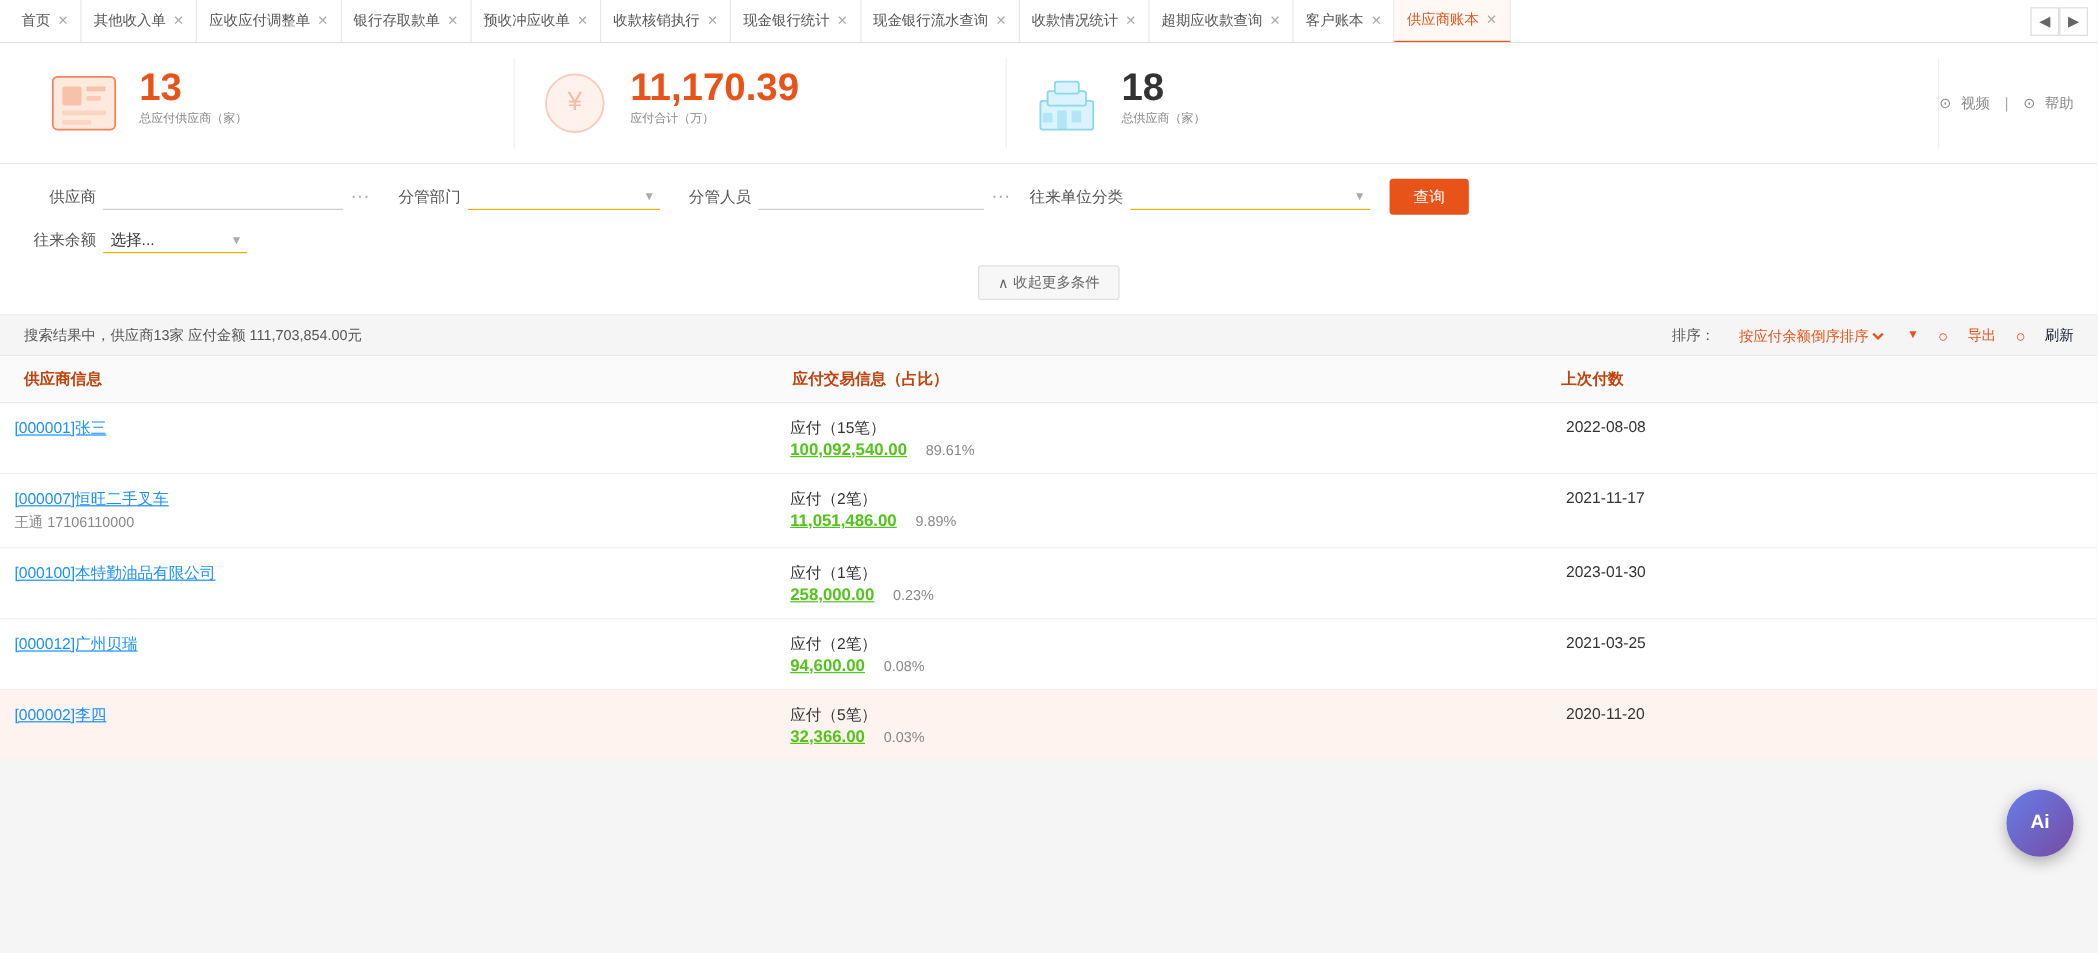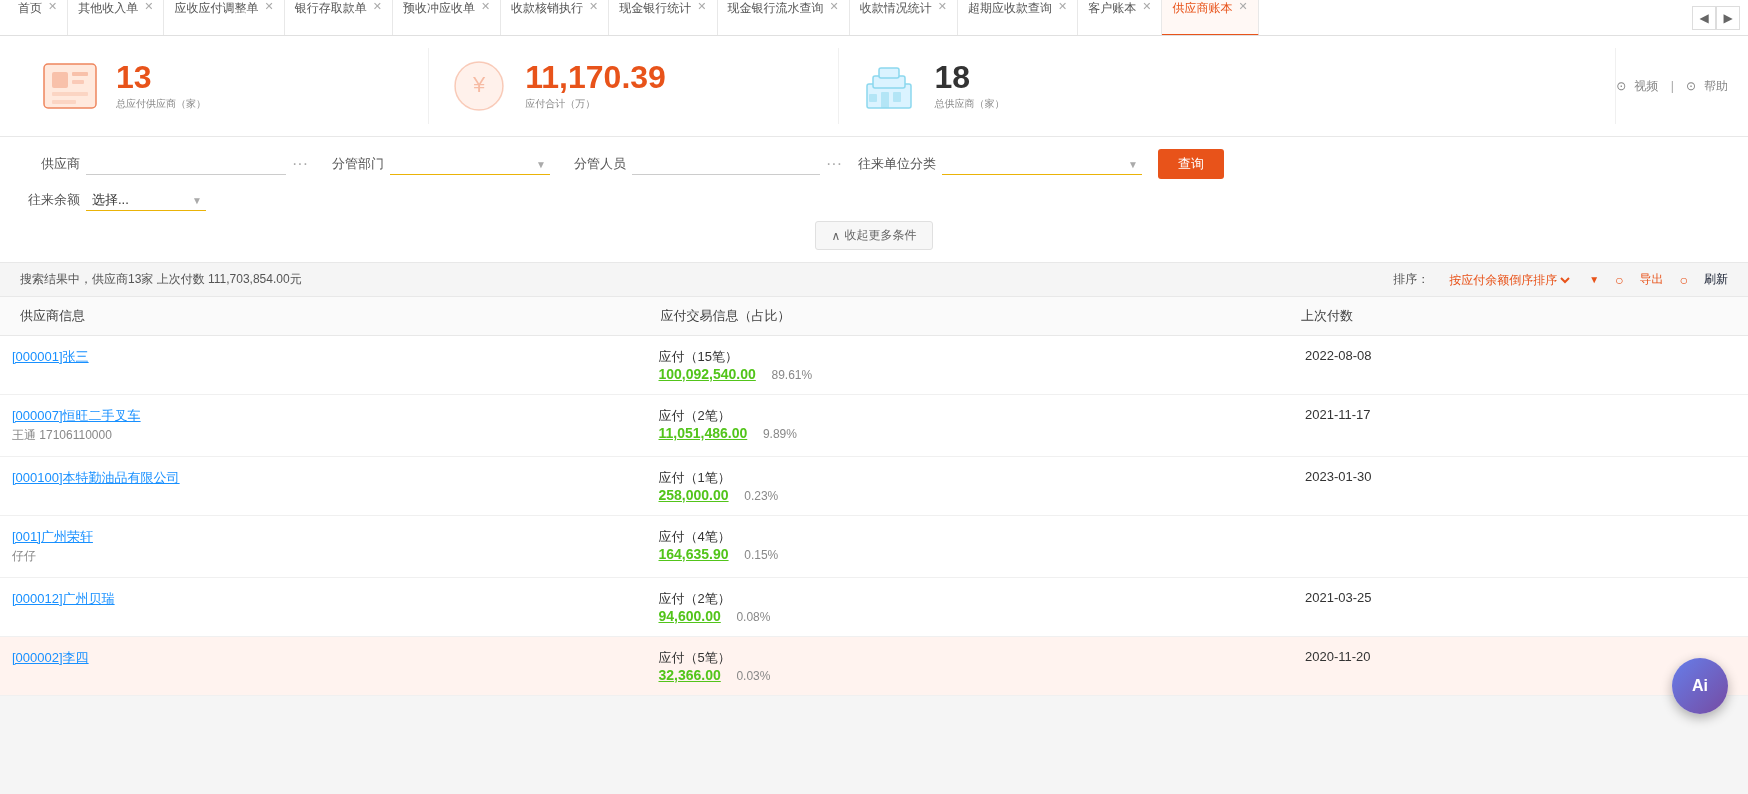--- a/index.html
+++ b/index.html
@@ -4,35 +4,35 @@
   <style>
     * { box-sizing: border-box; margin: 0; padding: 0; }
     body { font-family: 'Microsoft YaHei', Arial, sans-serif; font-size: 13px; background: #f5f5f5; color: #333; overflow-x: hidden; }
 
     
     .top-nav {
       display: flex; align-items: center; background: #fff; border-bottom: 1px solid #e0e0e0;
       height: 36px; padding: 0 8px; overflow: hidden;
     }
     .nav-tab {
-      display: inline-flex; padding: 0 10px; height: 36px;
+      display: inline-flex; align-items: center; padding: 0 10px; height: 36px;
       white-space: nowrap; cursor: pointer; font-size: 12px; color: #555;
       border-right: 1px solid #e8e8e8; position: relative;
     }
     .nav-tab.active { color: #e8531a; border-bottom: 2px solid #e8531a; background: #fff8f5; }
     .nav-tab .close-x { margin-left: 6px; color: #aaa; font-size: 11px; cursor: pointer; }
     .nav-arrows { display: flex; align-items: center; margin-left: auto; }
     .nav-arrow-btn { width: 24px; height: 24px; border: 1px solid #ddd; background: #fff; cursor: pointer; display: flex; align-items: center; justify-content: center; font-size: 12px; color: #666; }
 
     
     .stats-row {
       display: flex; background: #fff; border-bottom: 1px solid #e8e8e8; padding: 12px 20px; align-items: center;
     }
     .stat-card {
-      display: flex; align-items: center; flex: 1; padding: 8px 20px; border-right: 1px solid #f0f0f0;
+      display: flex; flex: 1; padding: 8px 20px; border-right: 1px solid #f0f0f0;
     }
     .stat-card:last-child { border-right: none; }
     .stat-icon { width: 60px; height: 60px; margin-right: 16px; opacity: 0.7; }
     .stat-number { font-size: 32px; font-weight: bold; color: #e8531a; line-height: 1; }
     .stat-label { font-size: 10px; color: #888; margin-top: 4px; }
     .stat-right-links { margin-left: auto; font-size: 12px; color: #888; display: flex; align-items: center; gap: 8px; }
     .stat-right-links a { color: #888; text-decoration: none; }
 
     
     .filter-area {
@@ -72,21 +72,21 @@
     }
     .result-actions { display: flex; align-items: center; gap: 16px; }
     .sort-select { font-size: 12px; color: #e8531a; border: none; background: transparent; cursor: pointer; outline: none; }
     .action-btn { font-size: 12px; color: #666; cursor: pointer; display: flex; align-items: center; gap: 3px; }
 
     
     .data-table { background: #fff; width: 100%; }
     .table-header {
       display: grid; grid-template-columns: 3fr 3fr 2fr;
       background: #fafafa; border-bottom: 1px solid #e8e8e8;
-      padding: 10px 20px; font-size: 13px; font-weight: normal; color: #404040;
+      padding: 10px 20px; font-size: 13px; font-weight: bold; color: #c2410c;
     }
     .table-row {
       display: grid; grid-template-columns: 3fr 3fr 2fr;
       border-bottom: 1px solid #f0f0f0; padding: 12px 12px;
       align-items: start;
     }
     .table-row.highlighted { background: #fff3ef; }
     .supplier-link { color: #1890ff; text-decoration: underline; cursor: pointer; font-size: 13px; }
     .supplier-sub { font-size: 12px; color: #888; margin-top: 2px; }
     .tx-info { }
@@ -251,21 +251,21 @@
   </div>
   <div style="display: flex; justify-content: center; margin-top: 10px;">
     <button class="collapse-btn">
       <span>∧</span>
       <span>收起更多条件</span>
     </button>
   </div>
 </div>
 
 <div class="result-bar">
-  <span>搜索结果中，供应商13家   上次付数 111,703,854.00元</span>
+  <span>搜索结果中，供应商13家   应付金额 111,703,854.00元</span>
   <div class="result-actions">
     <span style="font-size: 12px; color: #555;">排序：</span>
     <select class="sort-select">
       <option>按应付余额倒序排序</option>
     </select>
     <span style="color: #e8531a; font-size: 10px;">▼</span>
     <span style="font-size: 14px; color: #e8531a;">○</span>
     <span class="action-btn" style="color: #e8531a;">导出</span>
     <span style="font-size: 14px; color: #e8531a;">○</span>
     <span class="action-btn" style="color: #0f172a;">刷新</span>
@@ -309,32 +309,20 @@
       <span class="supplier-link">[000100]本特勤油品有限公司</span>
     </div>
     <div class="tx-info">
       <div class="tx-label">应付（1笔）</div>
       <span class="tx-amount">258,000.00</span>
       <span class="tx-pct">0.23%</span>
     </div>
     <div class="last-pay">2023-01-30</div>
   </div>
 
-  <div class="table-row">
-    <div>
-      <span class="supplier-link">[001]广州荣轩</span>
-      <div class="supplier-sub">仔仔</div>
-    </div>
-    <div class="tx-info">
-      <div class="tx-label">应付（4笔）</div>
-      <span class="tx-amount">164,635.90</span>
-      <span class="tx-pct">0.15%</span>
-    </div>
-    <div class="last-pay"></div>
-  </div>
 
   <div class="table-row">
     <div>
       <span class="supplier-link">[000012]广州贝瑞</span>
     </div>
     <div class="tx-info">
       <div class="tx-label">应付（2笔）</div>
       <span class="tx-amount">94,600.00</span>
       <span class="tx-pct">0.08%</span>
     </div>

